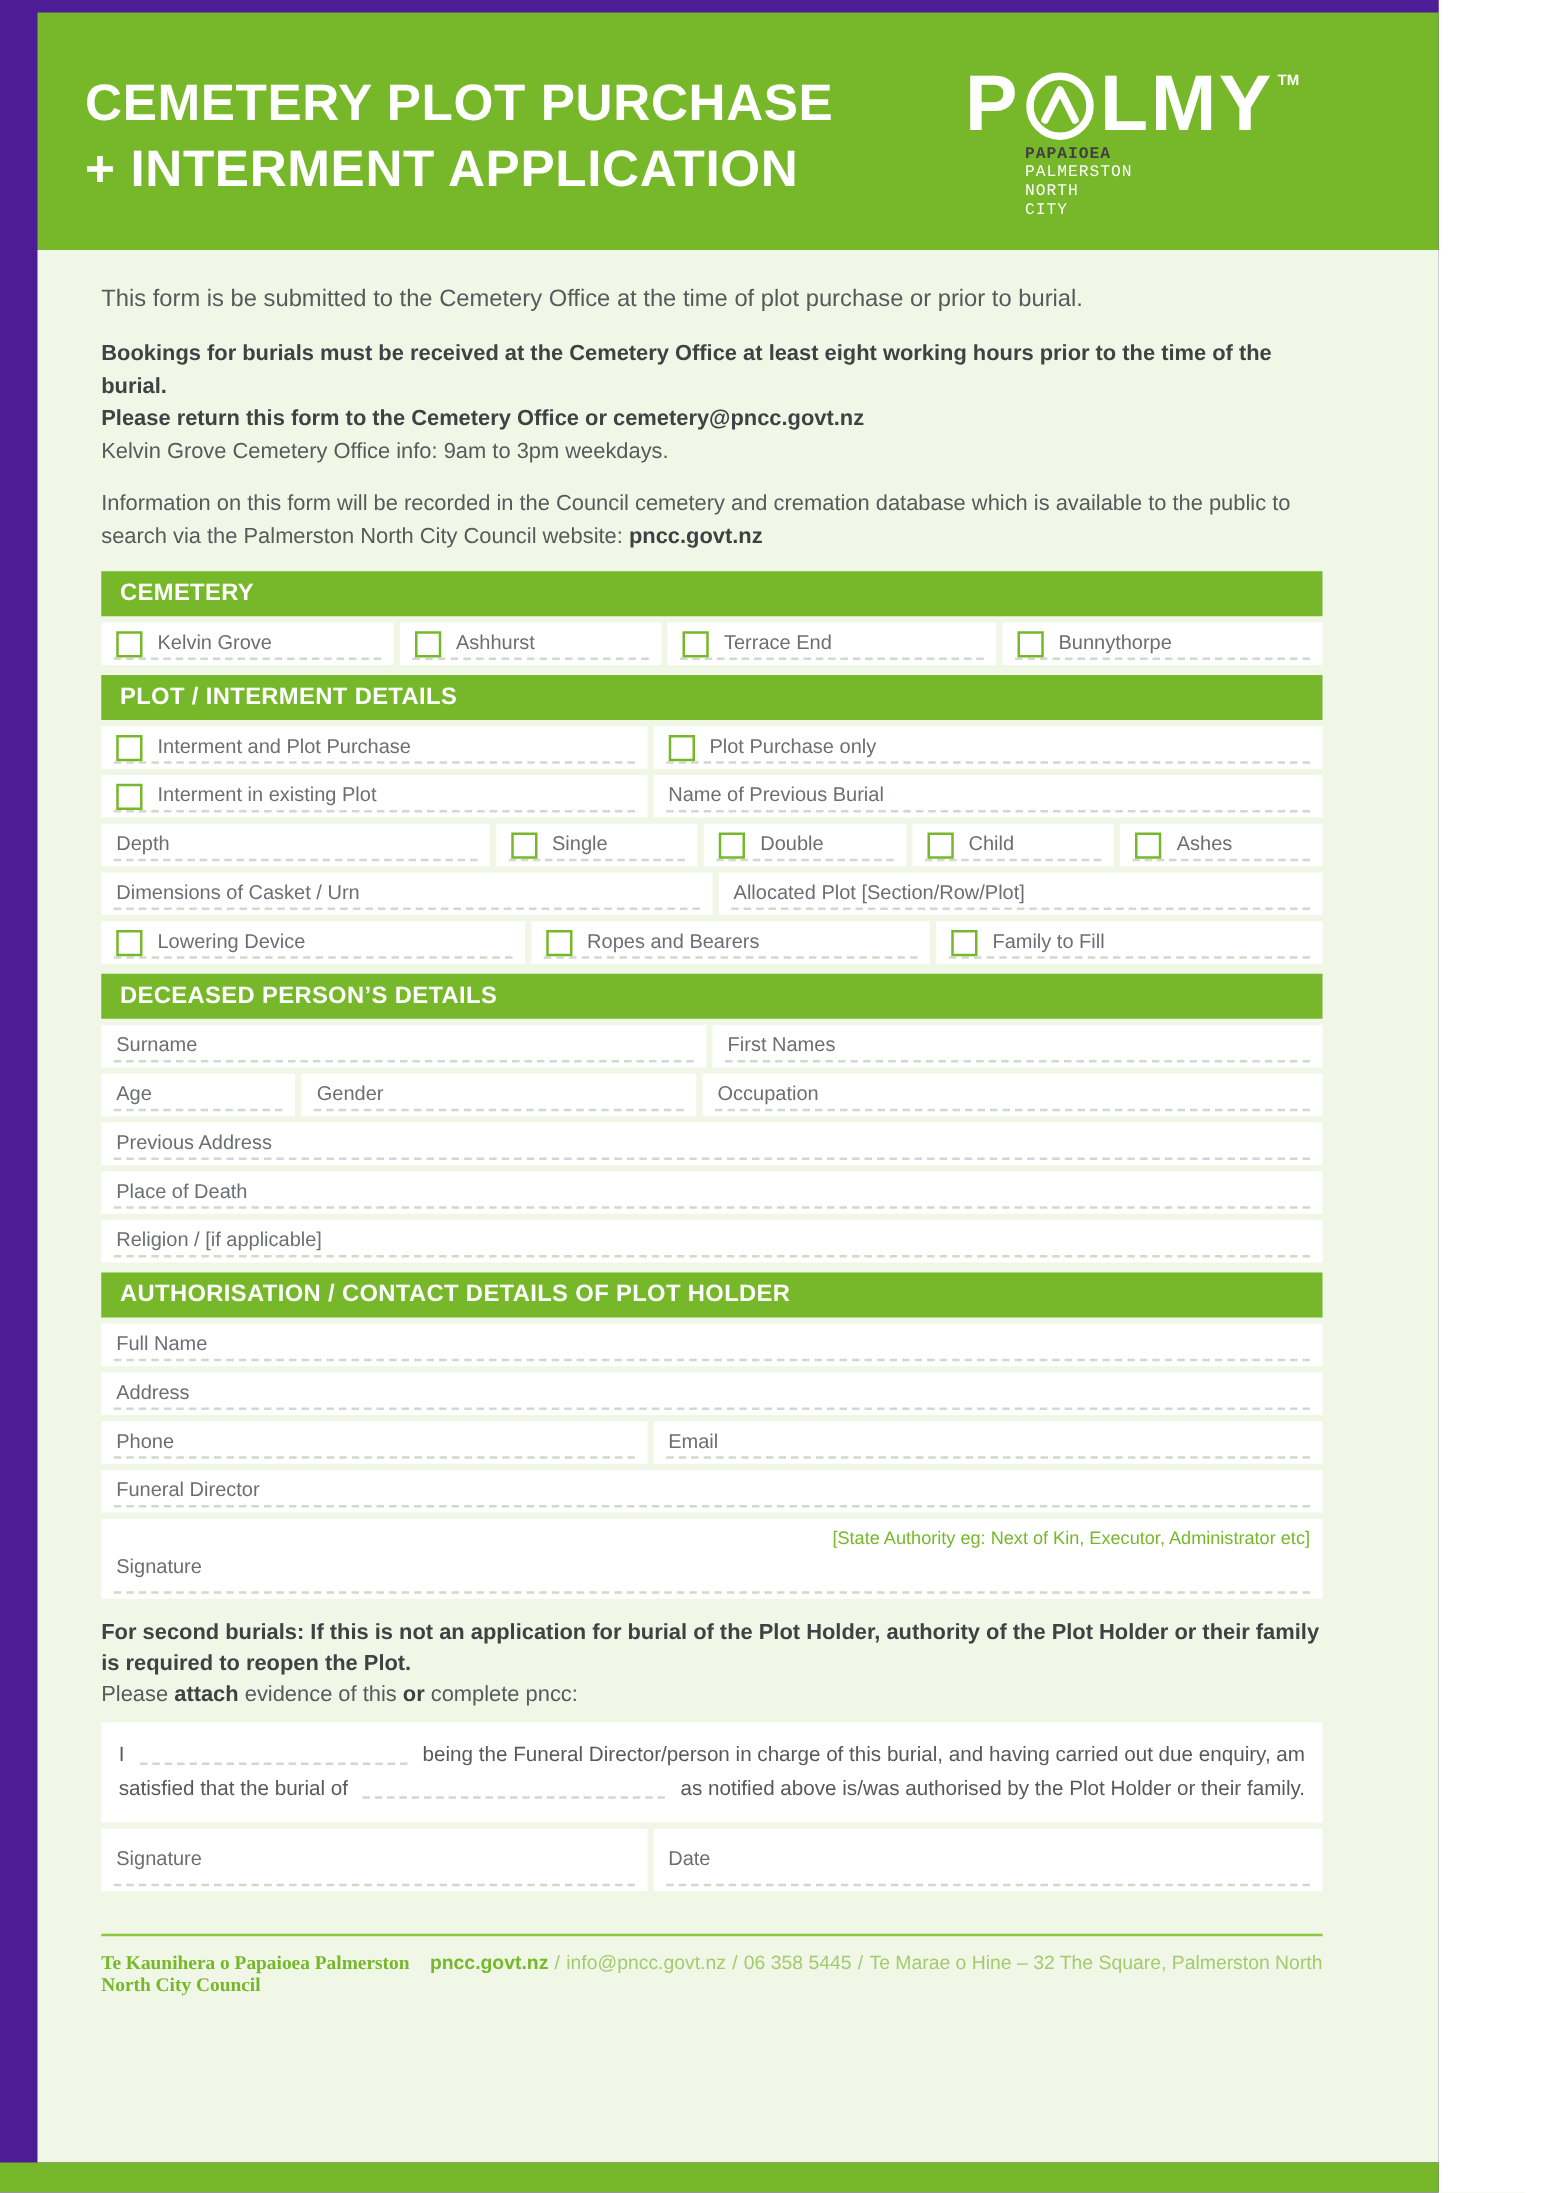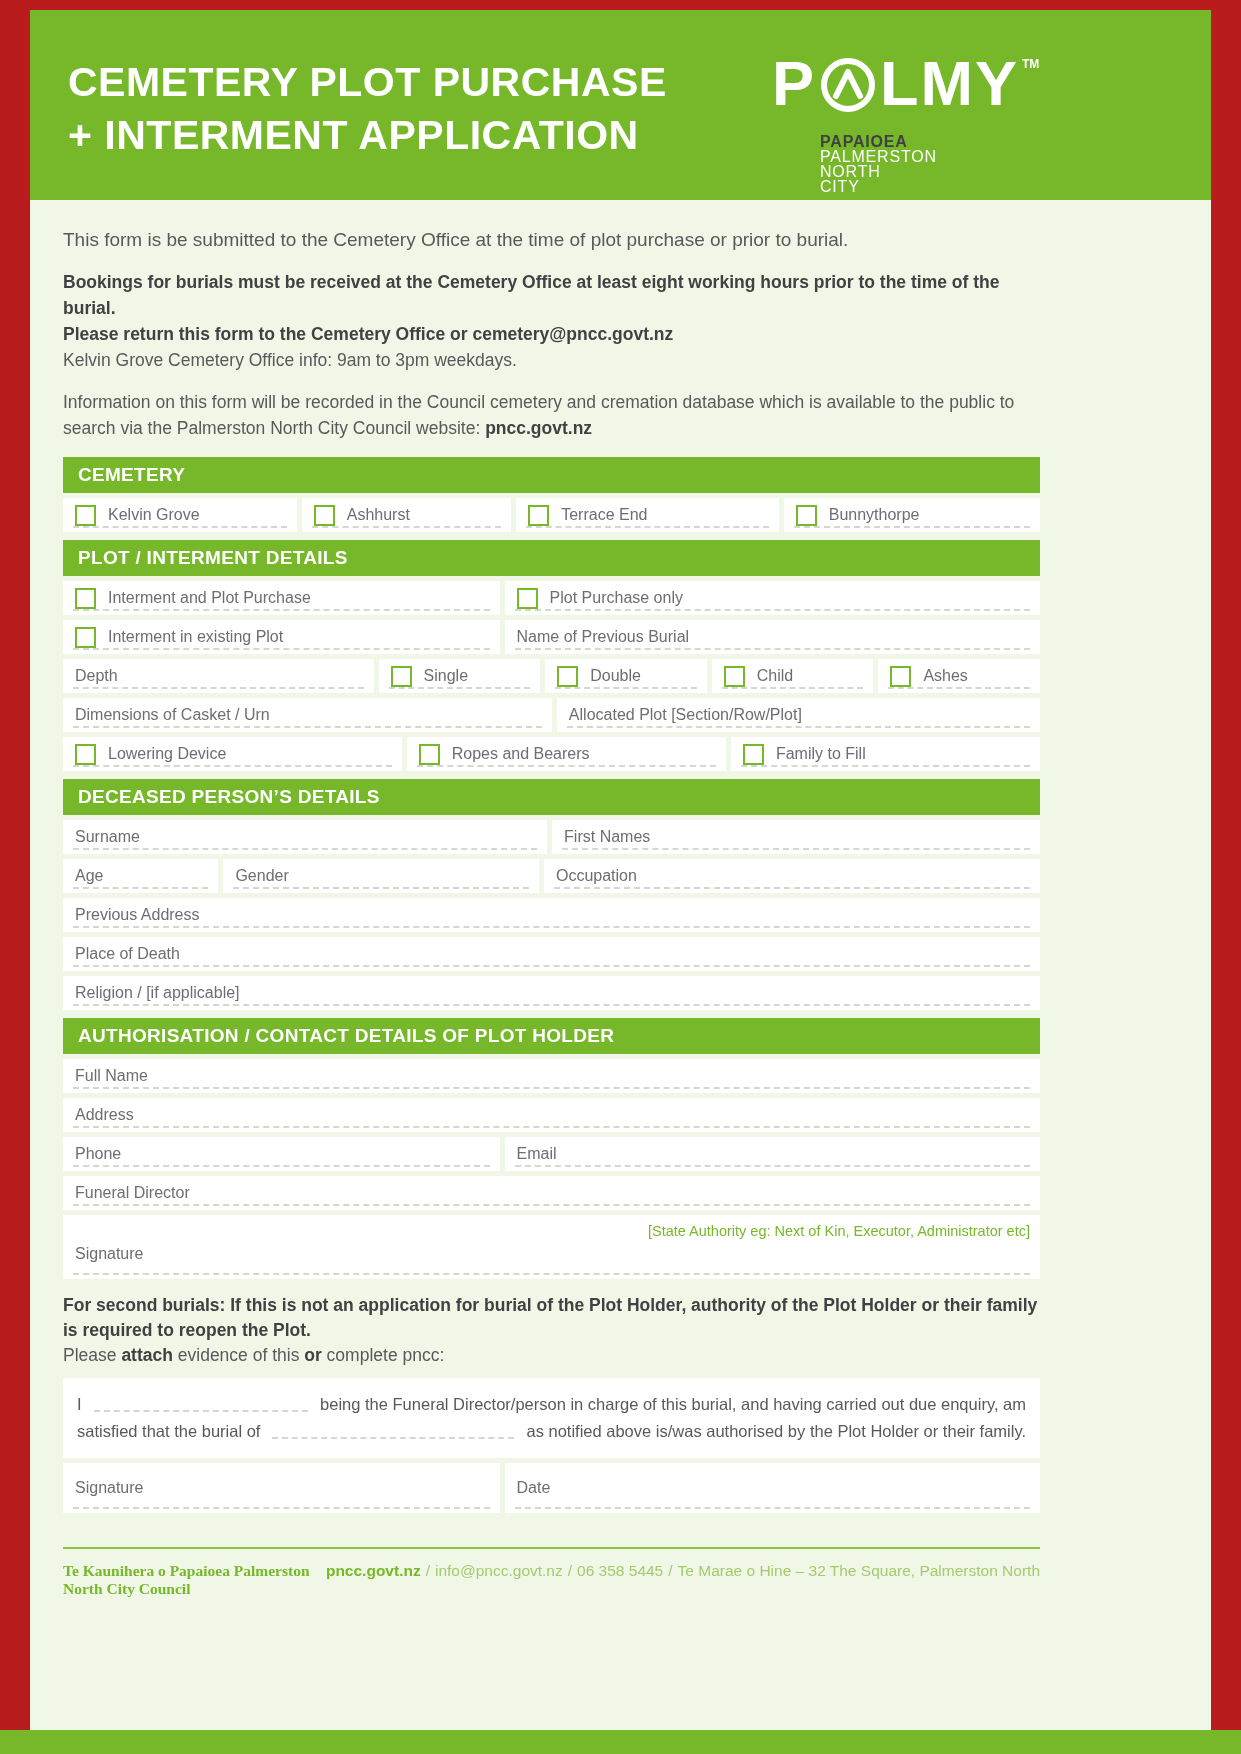--- a/index.html
+++ b/index.html
@@ -1,31 +1,31 @@
 <!DOCTYPE html>
 <html><head>
 <meta charset="utf-8">
 <style>
   * { margin:0; padding:0; box-sizing:border-box; }
   html,body { width:1241px; }
   body { font-family:"Liberation Sans", sans-serif; background:#ffffff; }
-  .page { position:relative; width:1241px; height:1754px; background:#b91c1c; overflow:hidden; }
+  .page { position:relative; width:1151px; height:1754px; background:#4c1d95; overflow:hidden; }
 
   
   .header { position:absolute; left:30px; top:10px; width:1181px; height:190px; background:#76b82a; }
   .title { position:absolute; left:38px; top:46px; color:#ffffff; font-weight:bold; font-size:41px; line-height:53px; letter-spacing:0.5px; }
   .logo { position:absolute; left:742px; top:42px; color:#ffffff; }
   .logo-word { display:flex; align-items:center; font-size:63px; font-weight:bold; letter-spacing:2px; line-height:1; }
   .logo-a { display:flex; margin:0 3px; }
   .tm { font-size:12px; font-weight:bold; align-self:flex-start; margin:6px 12px 0 3px; letter-spacing:0; }
-  .logo-sub { margin:19px 0 0 48px; font-size:16px; line-height:15px; letter-spacing:0.8px; }
+  .logo-sub { margin:0 0 0 48px; font-size:13px; line-height:15px; letter-spacing:0.8px;font-family:Liberation Mono, monospace; }
   .logo-sub .b { font-weight:bold; }
 
   
-  .content { position:absolute; left:30px; top:200px; width:1181px; height:1530px; background:#f1f7e7; padding:26px 0 0 33px; }
+  .content { position:absolute; left:30px; top:200px; width:1181px; height:1530px; background:#f1f7e7; padding:26px 0 0 51px; }
   .form-col { width:977px; color:#58595b; }
   .intro { font-size:19px; line-height:27px; margin-bottom:16px; }
   .para { font-size:17.5px; line-height:26px; margin-bottom:16px; }
   .b { font-weight:bold; color:#414042; }
 
   
   .bar { height:36px; background:#76b82a; display:flex; align-items:center; padding-left:15px; margin-top:8px; color:#ffffff; font-size:19px; font-weight:bold; letter-spacing:0.3px; }
   .row { display:flex; gap:5px; margin-top:5px; }
   .fld { position:relative; background:#ffffff; height:34px; display:flex; align-items:center; padding:0 12px; font-size:16px; color:#6d6e71; }
   .fld::after { content:""; position:absolute; left:10px; right:10px; bottom:4px; border-bottom:2px dashed #d3d8cc; }

